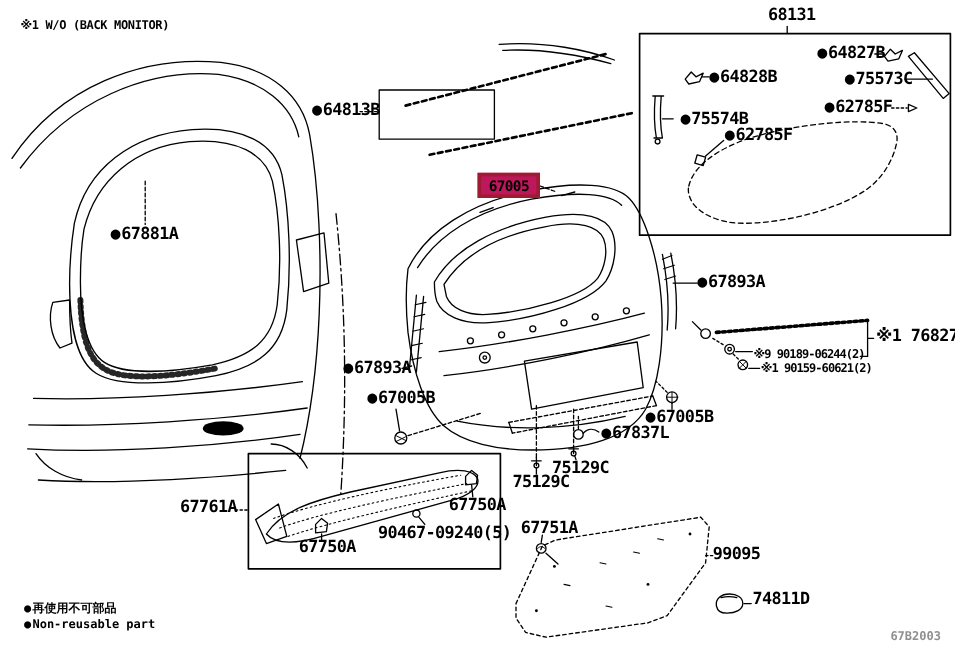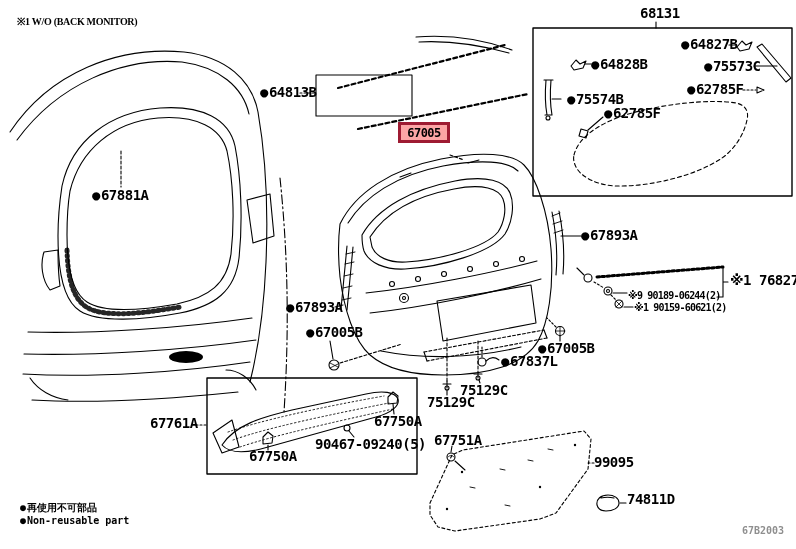--- a/index.html
+++ b/index.html
@@ -6,25 +6,25 @@
   .stage{
     position:relative;width:796px;height:549px;background:#ffffff;overflow:hidden;
     font-family:"DejaVu Sans Mono","DejaVu Sans",monospace;color:#000;
   }
   svg.art{position:absolute;left:0;top:0;}
   .lbl{
     position:absolute;font-size:14px;font-weight:bold;line-height:13px;
     letter-spacing:-0.5px;white-space:nowrap;cursor:default;
   }
   .lbl.sm{font-size:10px;letter-spacing:-0.8px;}
-  .lbl.note{font-size:10px;letter-spacing:-0.3px;font-family:Liberation Serif, serif;}
+  .lbl.note{font-size:10px;letter-spacing:-0.3px;}
   .blt{margin-right:1px;}
   .hl-box{
-    position:absolute;left:398px;top:122px;width:46px;height:15px;
-    border:3px solid #9e1b32;background:#fca5a5;
+    position:absolute;left:398px;top:144px;width:46px;height:15px;
+    border:3px solid #9e1b32;background:#be185d;
     display:flex;align-items:center;justify-content:center;
     font-size:12px;font-weight:bold;letter-spacing:-0.5px;
   }
   .code{color:#8f8f8f;font-size:10px;font-weight:bold;letter-spacing:0;}
   .legend{font-size:10px;letter-spacing:0;}
 </style>
 </head>
 <body>
 
 <div class="stage">

